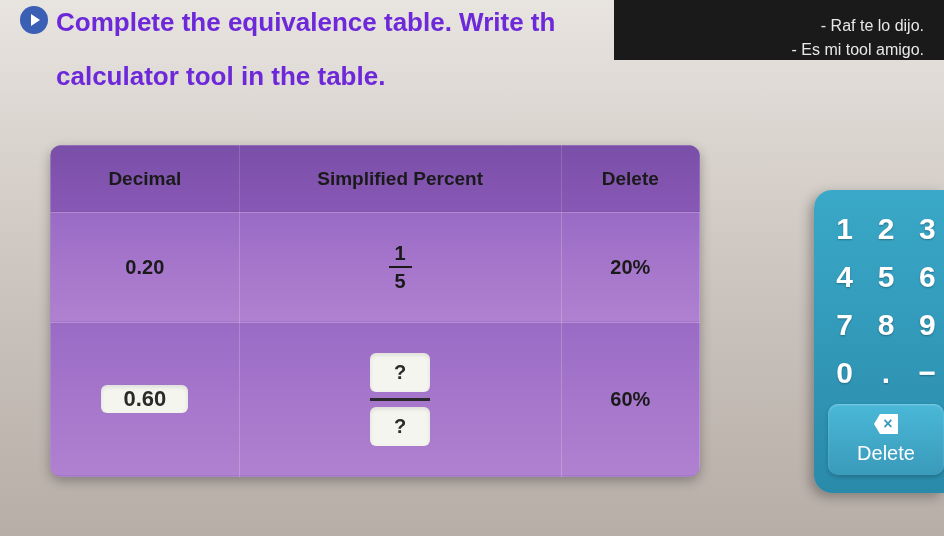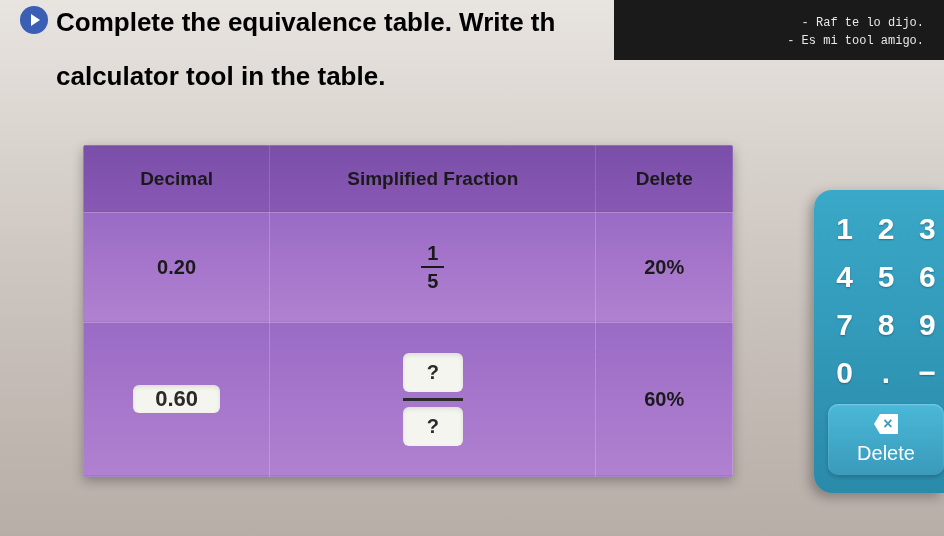--- a/index.html
+++ b/index.html
@@ -33,50 +33,49 @@
       top: 8px;
       width: 0;
       height: 0;
       border-left: 9px solid white;
       border-top: 6px solid transparent;
       border-bottom: 6px solid transparent;
     }
     .instruction-text {
       font-size: 26px;
       font-weight: 600;
-      color: #000000;
+      color: #6d28d9;
       line-height: 1.4;
       display: inline;
     }
     .video-overlay {
       position: absolute;
       top: 0;
       right: 0;
       width: 330px;
       height: 60px;
       background: #1a1a1a;
       color: #e8e8e8;
-      font-size: 12px;
+      font-size: 16px;
       padding: 14px 20px;
-      font-family: Liberation Mono, monospace;
+      font-family: Liberation Sans, sans-serif;
       text-align: right;
       line-height: 1.5;
     }
     .table-container {
       margin: 40px 0 0 50px;
       width: 650px;
     }
     .equiv-table {
       width: 100%;
       border-collapse: collapse;
       background: linear-gradient(180deg, #8a5fb0 0%, #9b6fc0 100%);
       box-shadow: 0 4px 12px rgba(0,0,0,0.3);
-      border-radius: 3px;
+      border-radius: 12px;
       overflow: hidden;
-      margin-left: 33px;
     }
     .equiv-table th {
       background: linear-gradient(180deg, #7a4fa8 0%, #8858b5 100%);
       color: #1a1a1a;
       font-weight: 600;
       font-size: 19px;
       padding: 22px 12px;
       text-align: center;
       border: 1px solid rgba(255,255,255,0.15);
     }
@@ -218,21 +217,21 @@
       <span class="instruction-text">calculator tool in the table.</span>
     </div>
   </div>
 </div>
 
 <div class="table-container">
   <table class="equiv-table">
     <thead>
       <tr>
         <th>Decimal</th>
-        <th>Simplified Fraction</th>
+        <th>Simplified Percent</th>
         <th>Delete</th>
       </tr>
     </thead>
     <tbody>
       <tr>
         <td>0.20</td>
         <td>
           <span class="fraction">
             <span class="num">1</span>
             <span class="bar"></span>

